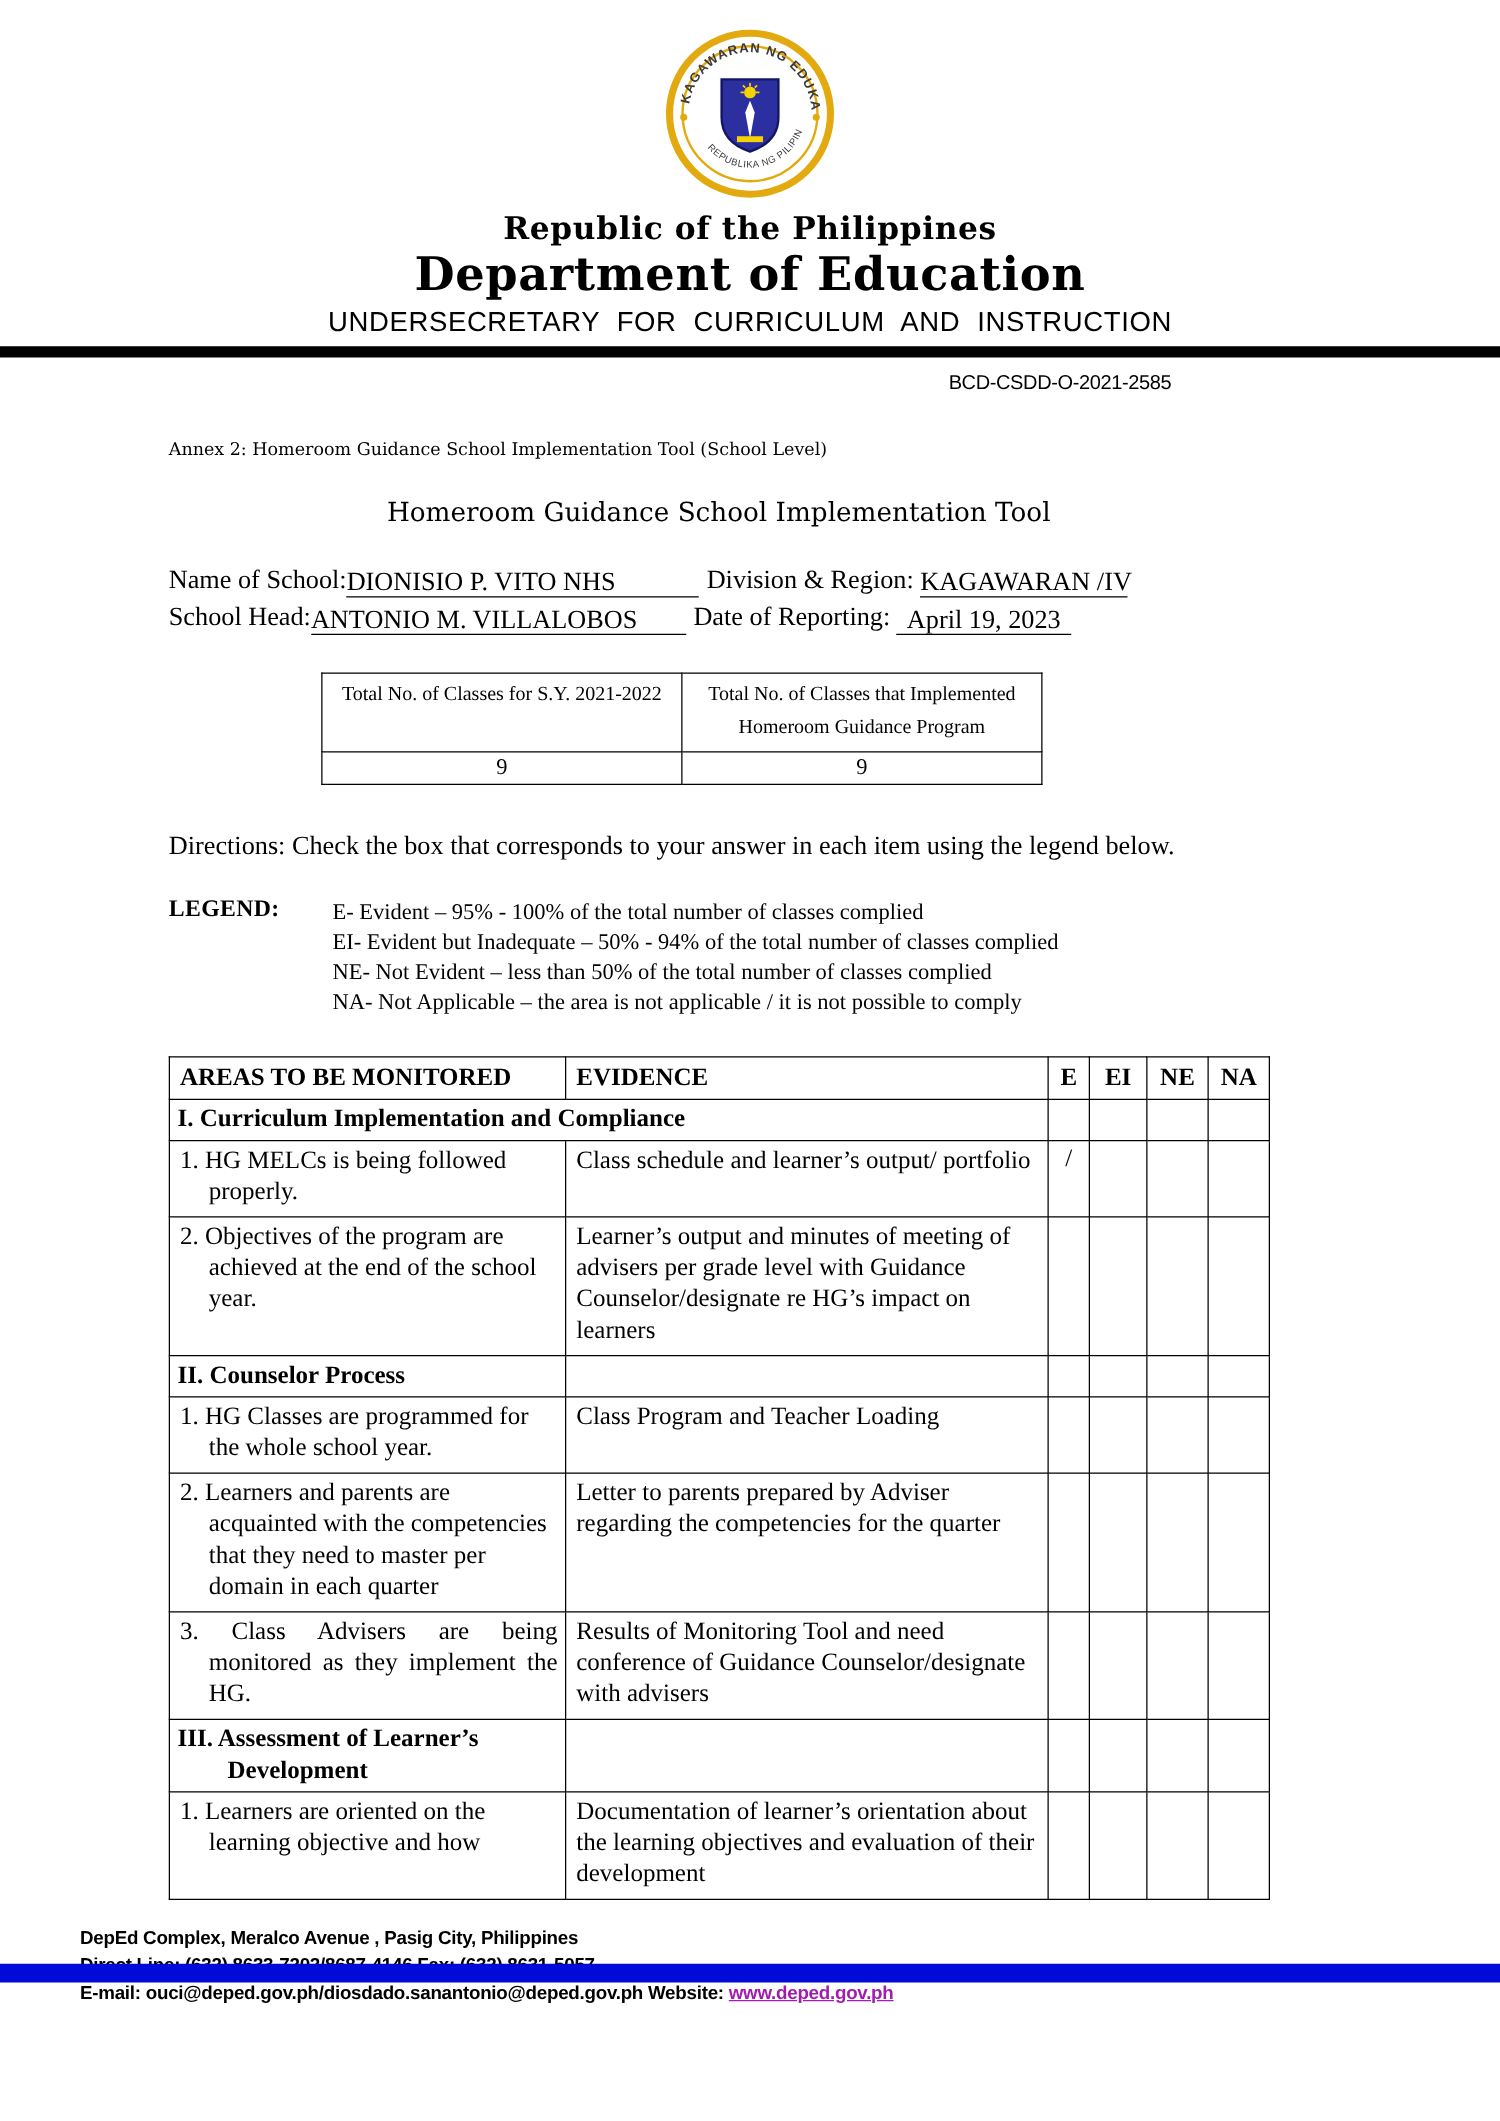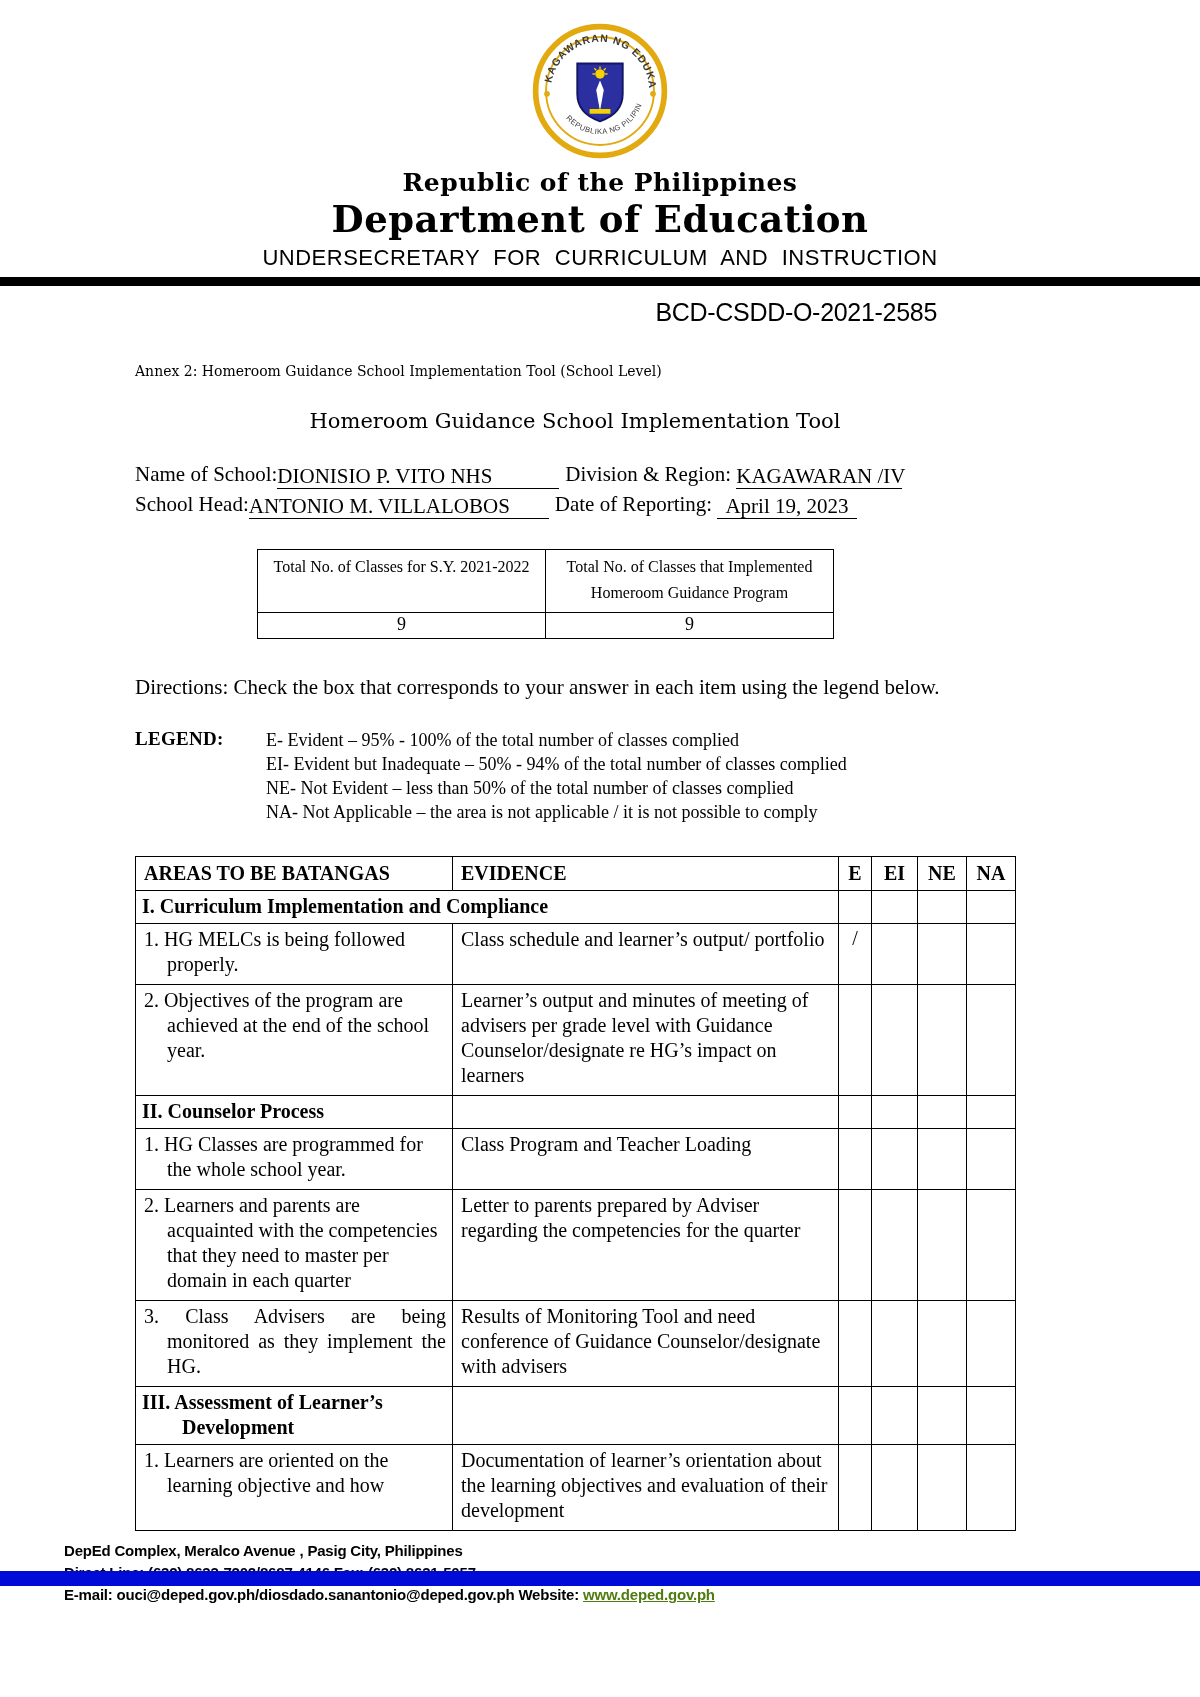--- a/index.html
+++ b/index.html
@@ -7,21 +7,21 @@
   body { width:1200px; font-family:"Liberation Serif",serif; color:#000; }
   .page { position:relative; width:1200px; height:1697px; background:#fff; overflow:hidden; }
 
   
   .header { text-align:center; padding-top:20px; }
   .seal { width:152px; height:142px; display:block; margin:0 auto; }
   .republic { font-family:"DejaVu Serif",serif; font-weight:bold; font-size:25px; margin-top:6px; letter-spacing:0.5px; }
   .department { font-family:"DejaVu Serif",serif; font-weight:bold; font-size:37px; margin-top:0px; letter-spacing:0.5px; }
   .office { font-family:"Liberation Sans",sans-serif; font-size:22px; margin-top:4px; letter-spacing:0.5px; word-spacing:7px; }
   .black-bar { height:9px; background:#000; margin-top:6px; }
-  .doc-number { text-align:right; padding-right:263px; font-family:"Liberation Sans",sans-serif; font-size:25px; margin-top:12px; letter-spacing:-0.3px; }
+  .doc-number { text-align:right; padding-right:263px; font-family:"Liberation Sans",sans-serif; font-size:16px; margin-top:12px; letter-spacing:-0.3px; }
 
   
   .content { margin:0 185px 0 135px; width:880px; }
   .annex-title { font-family:"DejaVu Serif",serif; font-size:14px; font-weight:normal; margin-top:36px; }
   .main-title { font-family:"DejaVu Serif",serif; font-size:21px; font-weight:normal; text-align:center; margin-top:30px; }
 
   .form-area { margin-top:26px; font-size:21px; }
   .form-line { line-height:30px; white-space:nowrap; }
   .fill { display:inline-block; border-bottom:1.5px solid #000; height:28px; vertical-align:bottom; margin-right:6px; }
   .fill-school { width:282px; }
@@ -45,21 +45,21 @@
   .monitor-table th { font-size:20px; font-weight:bold; text-align:left; padding:3px 4px 4px 8px; line-height:26px; }
   .monitor-table th.th-check { text-align:center; padding:3px 0 4px; }
   .section-cell { font-weight:bold; font-size:20px; line-height:25px; padding:3px 6px 4px 46px; text-indent:-40px; }
   .area-cell { font-size:20px; line-height:25px; padding:3px 6px 7px 31px; text-indent:-23px; }
   .evidence-cell { font-size:20px; line-height:25px; padding:3px 8px 7px 8px; }
   .check-cell { text-align:center; font-size:20px; line-height:25px; padding:2px 0; }
   .justify { text-align:justify; }
 
   
   .footer { position:absolute; left:64px; top:1540px; font-family:"Liberation Sans",sans-serif; font-size:15px; font-weight:bold; line-height:22px; letter-spacing:-0.2px; }
-  .site-link { color:#4d7c0f; text-decoration:underline; cursor:pointer; }
+  .site-link { color:#a21caf; text-decoration:underline; cursor:pointer; }
   .bottom-bar { position:absolute; top:1571px; left:0; width:1200px; height:15px; background:#000bd8; }
 </style>
 </head>
 <body>
 
 <div class="page">
 
   <div class="header">
     <svg class="seal" viewBox="0 0 160 150">
       <circle cx="80" cy="75" r="68" fill="#ffffff" stroke="#e2aa0f" stroke-width="6"></circle>
@@ -138,21 +138,21 @@
       <colgroup>
         <col style="width:317px">
           <col style="width:386px">
           <col style="width:33px">
           <col style="width:46px">
           <col style="width:49px">
           <col style="width:49px">
       </colgroup>
       <thead>
         <tr>
-          <th>AREAS TO BE BATANGAS</th>
+          <th>AREAS TO BE MONITORED</th>
           <th>EVIDENCE</th>
           <th class="th-check">E</th>
           <th class="th-check">EI</th>
           <th class="th-check">NE</th>
           <th class="th-check">NA</th>
         </tr>
       </thead>
       <tbody>
           <tr>
             <td class="section-cell" colspan="2">I. Curriculum Implementation and Compliance</td>

